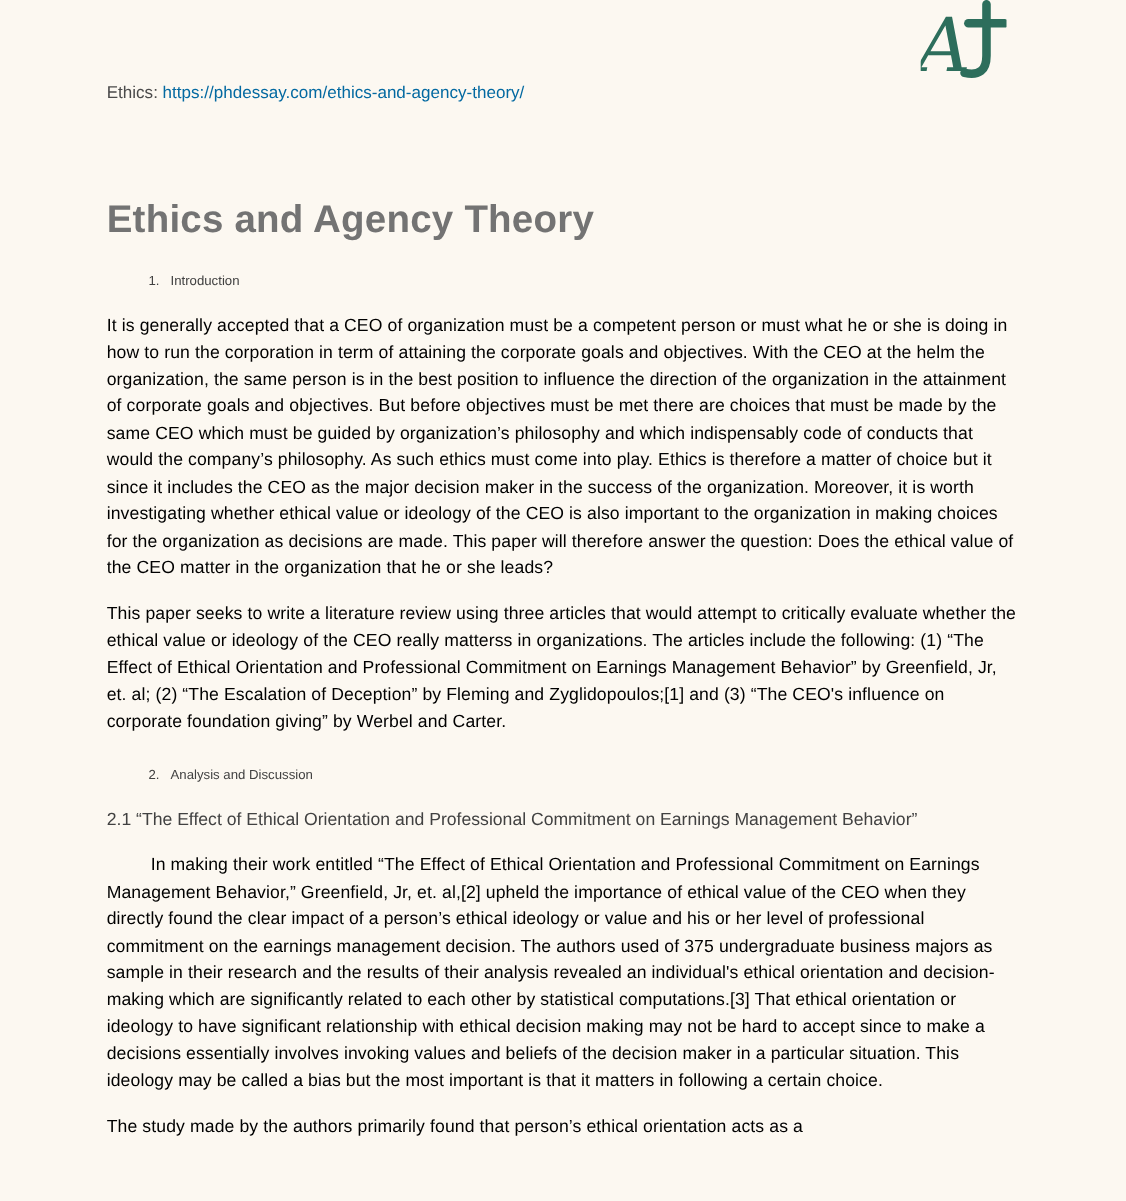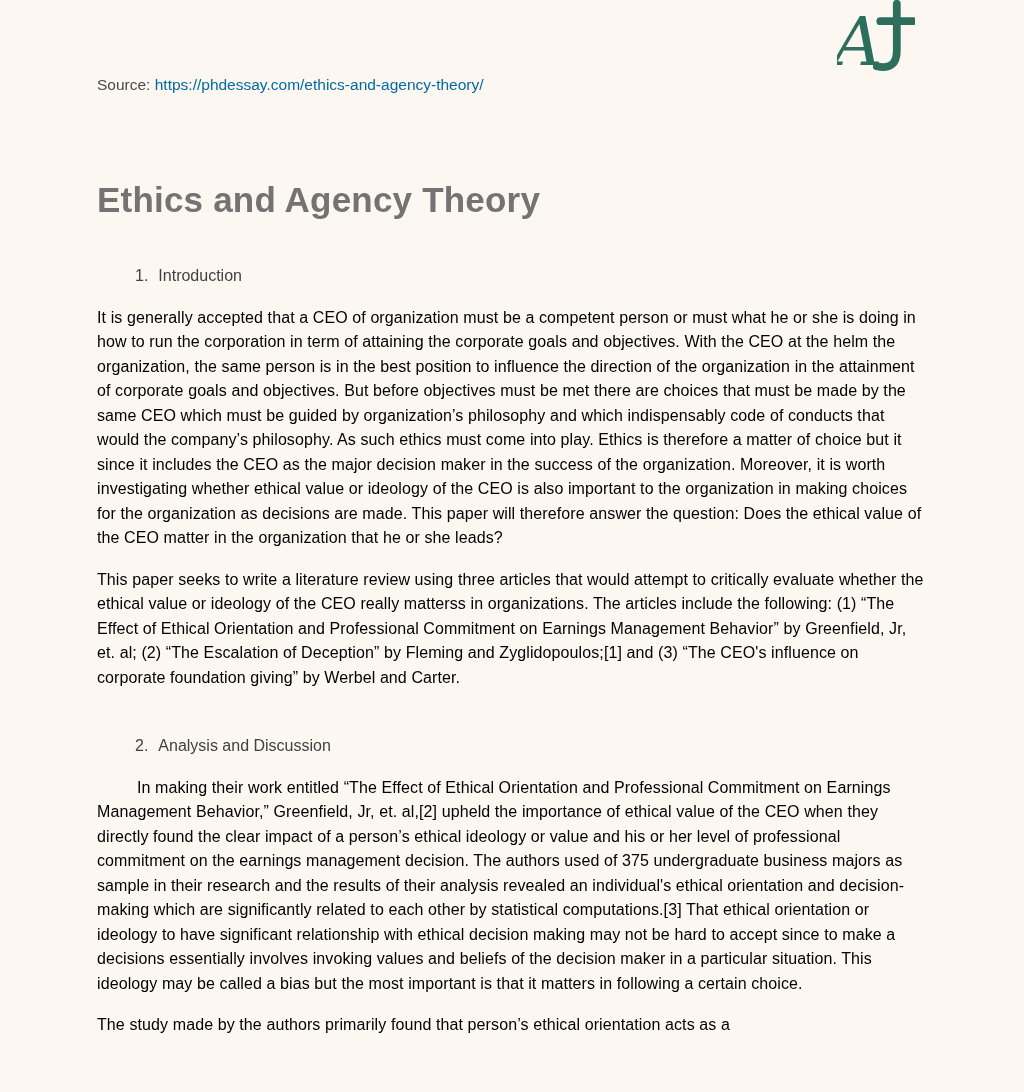--- a/index.html
+++ b/index.html
@@ -47,23 +47,23 @@
     height: 92px;
   }
   .article-title {
     font-size: 35px;
     font-weight: bold;
     color: #737373;
     margin: 86px 0 0 0;
     letter-spacing: 0.2px;
   }
   .list-heading {
-    margin: 44px 0 0 0;
+    margin: 23px 0 0 0;
     padding-left: 38px;
-    font-size: 16px;
+    font-size: 12px;
     line-height: 24.5px;
   }
   .list-heading .num {
     display: inline-block;
     margin-right: 10px;
   }
   p.body-para {
     font-size: 16px;
     line-height: 24.5px;
     margin: 17px 0 0 0;
@@ -87,34 +87,35 @@
 
   <div class="logo">
     <svg viewBox="0 0 90 100" width="78" height="92" aria-hidden="true">
       <text x="-4" y="76" font-family="DejaVu Serif, serif" font-style="italic" font-size="78" fill="#2d6e5c">A</text>
       <path d="M50 26 H88" stroke="#2d6e5c" stroke-width="9" fill="none" stroke-linecap="round"></path>
       <path d="M69 6 V60 Q69 83 46 78" stroke="#2d6e5c" stroke-width="9" fill="none" stroke-linecap="round"></path>
     </svg>
   </div>
 
 
-  <p class="source-line"><span>Source: </span><a class="source-link">https://phdessay.com/ethics-and-agency-theory/</a></p>
+  <p class="source-line"><span>Ethics: </span><a class="source-link">https://phdessay.com/ethics-and-agency-theory/</a></p>
 
   <h2 class="article-title">Ethics and Agency Theory</h2>
 
   <div class="list-heading">
     <span class="num">1.</span><span>Introduction</span>
   </div>
 
   <p class="body-para">It is generally accepted that a CEO of organization must be a competent person or must what he or she is doing in how to run the corporation in term of attaining the corporate goals and objectives. With the CEO at the helm the organization, the same person is in the best position to influence the direction of the organization in the attainment of corporate goals and objectives. But before objectives must be met there are choices that must be made by the same CEO which must be guided by organization’s philosophy and which indispensably code of conducts that would the company’s philosophy.  As such ethics must come into play. Ethics is therefore a matter of choice but it since it includes the CEO as the major decision maker in the success of the organization. Moreover, it is worth investigating whether ethical value or ideology of the CEO is also important to the organization in making choices for the organization as decisions are made.  This paper will therefore answer the question:  Does the ethical value of the CEO matter in the organization that he or she leads?</p>
 
   <p class="body-para">This paper seeks to write a literature review using three articles that would attempt to critically evaluate whether the ethical value or ideology of the CEO really matterss in organizations.  The articles include the following: (1) “The Effect of Ethical Orientation and Professional Commitment on Earnings Management Behavior” by Greenfield, Jr, et. al; (2)  “The Escalation of Deception”  by Fleming and Zyglidopoulos;[1]  and (3)  “The CEO's influence on corporate foundation giving” by Werbel and Carter.</p>
 
   <div class="list-heading">
     <span class="num">2.</span><span>Analysis and Discussion</span>
   </div>
 
+  <p class="sub-heading">2.1 “The Effect of Ethical Orientation and Professional Commitment on Earnings Management Behavior”</p>
 
   <p class="body-para indent-first">In making their work entitled “The Effect of Ethical Orientation and Professional Commitment on Earnings Management Behavior,” Greenfield, Jr, et. al,[2] upheld the importance of ethical value of the CEO when they directly found  the clear impact of a person’s ethical ideology or value and his or her level of professional commitment on the earnings management decision. The authors used  of 375 undergraduate business majors as sample in their research and the  results of their analysis revealed an individual's ethical orientation and decision-making which are significantly related to each other by statistical computations.[3] That ethical orientation or ideology to have significant relationship with ethical decision making may not be hard to accept since to make a decisions essentially involves invoking values and beliefs of the decision maker in a particular situation.  This ideology may be called a bias but the most important is that it matters in following a certain choice.</p>
 
   <p class="body-para">The study made by the authors primarily found that person’s ethical orientation acts as a</p>
 
 </div>
 
 </body></html>

